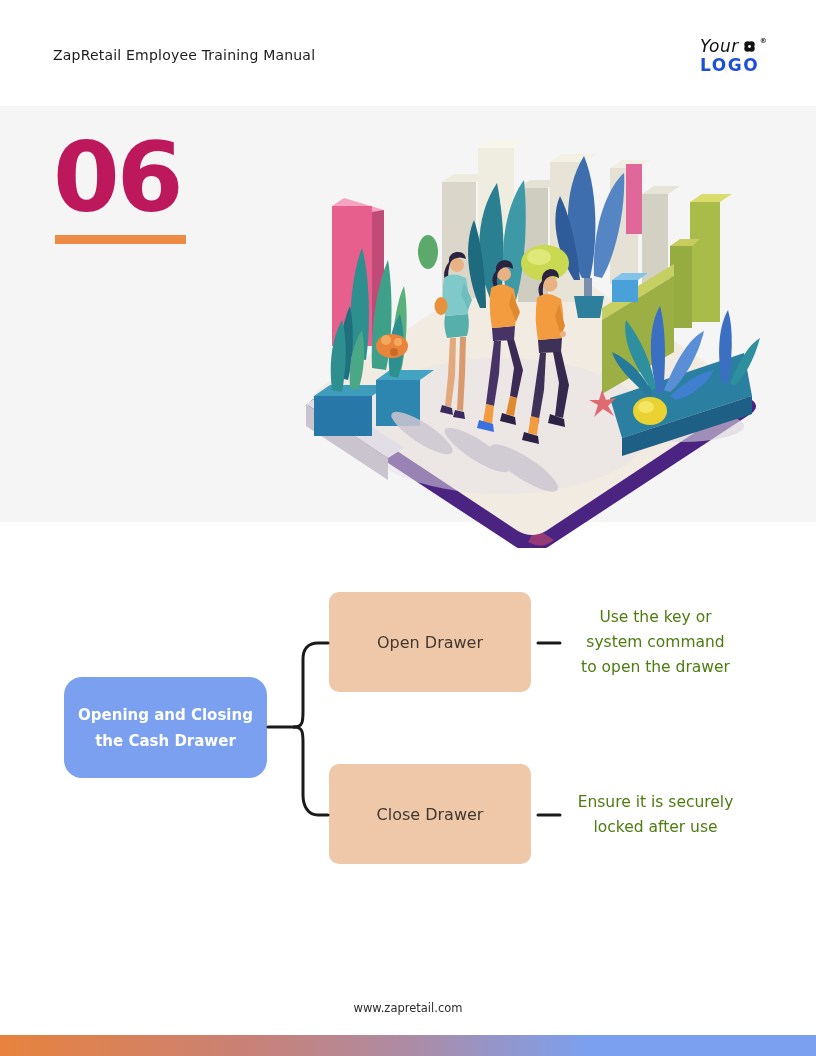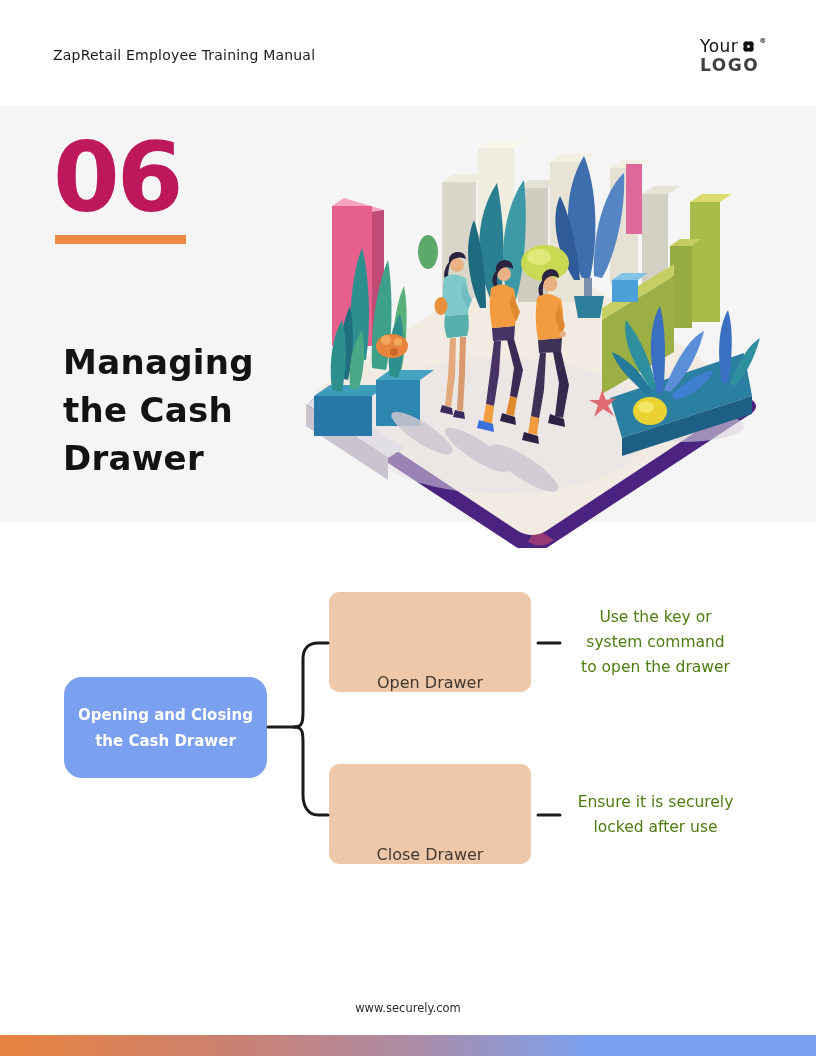--- a/index.html
+++ b/index.html
@@ -8,25 +8,25 @@
     position:relative; width:816px; height:1056px; margin:0 auto;
     background:#ffffff; overflow:hidden;
     font-family:"DejaVu Sans","Liberation Sans",sans-serif; color:#1b1b1b;
   }
   
   .doc-title {
     position:absolute; left:53px; top:47px;
     font-size:14px; font-weight:400; letter-spacing:.2px; color:#1c1c1c;
   }
   .logo { position:absolute; left:700px; top:38px; line-height:1; }
-  .logo-top { display:flex; align-items:center; gap:4px; }
+  .logo-top { display:flex; align-items:center; gap:4px;font-style:italic; }
   .logo-your { font-size:17px; font-weight:500; color:#121212; letter-spacing:.5px; }
   .logo-mark { width:13px; height:13px; display:block; }
   .logo-reg { font-size:7px; font-weight:700; position:relative; top:-5px; }
-  .logo-bottom { font-size:17px; font-weight:800; letter-spacing:1.5px; color:#404040; margin-top:2px; }
+  .logo-bottom { font-size:17px; font-weight:800; letter-spacing:1.5px; color:#1d4ed8; margin-top:2px; }
   
   .hero { position:absolute; left:0; top:106px; width:816px; height:416px; background:#f5f5f6; }
   .chapter-number {
     position:absolute; left:53px; top:24px;
     font-size:96px; font-weight:700; letter-spacing:-3px; line-height:1; color:#be185d;
   }
   .accent-bar { position:absolute; left:55px; top:129px; width:131px; height:9px; background:#ED8A44; }
   .hero-title {
     position:absolute; left:63px; top:232px;
     font-size:34px; font-weight:800; line-height:48px; color:#131313; letter-spacing:.3px;
@@ -35,21 +35,21 @@
   
   .flow-root {
     position:absolute; left:64px; top:677px; width:203px; height:101px;
     background:#7AA0EF; border-radius:18px;
     display:flex; flex-direction:column; align-items:center; justify-content:center; gap:8px;
     color:#ffffff; font-size:15px; font-weight:700; text-align:center;
   }
   .flow-branch {
     position:absolute; left:329px; width:202px; height:100px;
     background:#EEC8A8; border-radius:10px;
-    display:flex; align-items:flex-end; justify-content:center;
+    display:flex; align-items:center; justify-content:center;
     color:#433830; font-size:16px; font-weight:500;
   }
   .flow-branch.open  { top:592px; }
   .flow-branch.close { top:764px; }
   .flow-desc {
     position:absolute; left:553px; width:205px; text-align:center;
     font-size:15.5px; color:#4d7c0f; line-height:25px; font-weight:400;
   }
   .flow-desc.open  { top:605px; }
   .flow-desc.close { top:790px; }
@@ -82,25 +82,20 @@
         <circle cx="10" cy="10" r="2.2" fill="#ffffff"></circle>
       </svg>
       <span class="logo-reg">®</span>
     </div>
     <div class="logo-bottom">LOGO</div>
   </div>
 
   <div class="hero">
     <div class="chapter-number">06</div>
     <div class="accent-bar"></div>
-    <div class="hero-title">
-      <div>Managing</div>
-      <div>the Cash</div>
-      <div>Drawer</div>
-    </div>
   </div>
 
   <svg class="illustration" viewBox="0 0 480 420">
 
     <g>
       <path d="M240 128 L460 272 Q468 278 460 285 L256 419 Q240 428 224 419 L20 285 Q12 278 20 272 Z" fill="#4A2480"></path>
       <path d="M244 400 L262 412 Q250 422 236 414 Z" fill="#953A74"></path>
       <path d="M240 118 L452 260 Q460 266 452 272 L254 403 Q240 411 226 403 L28 272 Q20 266 28 260 Z" fill="#F1EBE1"></path>
       <ellipse cx="210" cy="298" rx="150" ry="68" fill="#E7E1E8" opacity="0.5"></ellipse>
       <ellipse cx="390" cy="298" rx="62" ry="16" fill="#DAD3DE" opacity="0.6"></ellipse>
@@ -270,16 +265,16 @@
   <div class="flow-desc open">
     <div>Use the key or</div>
     <div>system command</div>
     <div>to open the drawer</div>
   </div>
   <div class="flow-desc close">
     <div>Ensure it is securely</div>
     <div>locked after use</div>
   </div>
 
-  <div class="footer-url">www.securely.com</div>
+  <div class="footer-url">www.zapretail.com</div>
   <div class="footer-bar"></div>
 
 </div>
 
 </body></html>

